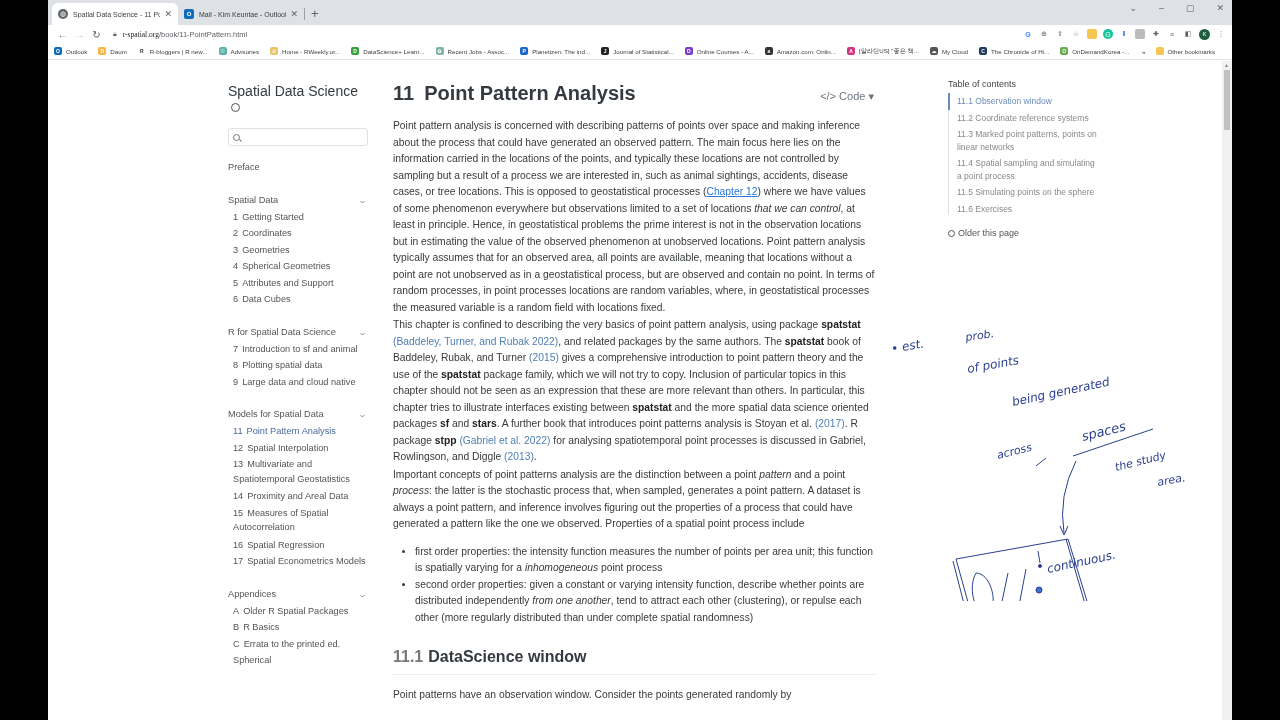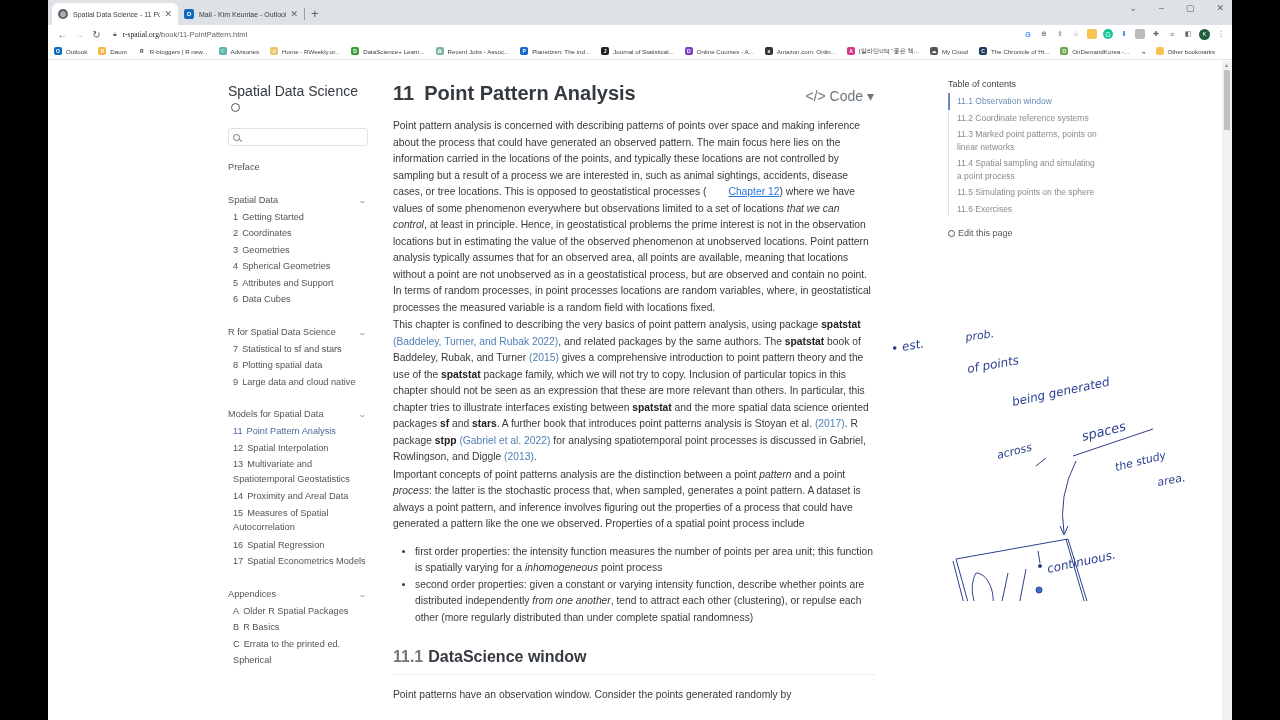--- a/index.html
+++ b/index.html
@@ -50,25 +50,25 @@
   .nav-section { display: flex; justify-content: space-between; align-items: center; line-height: 17px; margin-top: 16px; }
   .nav-section .chev { font-size: 8px; color: #999; margin-right: 2px; transform: scaleX(1.4); }
   .nav-sub { padding-left: 5px; line-height: 16.5px; }
   .nav-sub .num { margin-right: 4px; }
   .nav-sub.wrap { white-space: normal; line-height: 14.5px; padding: 1px 0 2px 5px; }
   .nav-sub.active { color: #4a6b9b; }
   
   .main { position: absolute; left: 345px; top: 18px; width: 483px; font-size: 10.3px; color: #373a3c; line-height: 16.5px; }
   h1.chap { font-size: 20px; font-weight: bold; color: #343a40; line-height: 28px; display: flex; }
   h1.chap .cnum { margin-right: 10px; }
-  .code-btn { position: absolute; right: 2px; top: 9px; font-size: 14px; color: #6c757d; }
+  .code-btn { position: absolute; right: 2px; top: 9px; font-size: 11px; color: #6c757d; }
   .main p { margin-top: 1px; }
   .main p.first { margin-top: 11px; }
   .main a { color: #2a76dd; text-decoration: none; }
-  .main a.ul { text-decoration: underline; margin-left: 22px; }
+  .main a.ul { text-decoration: underline; }
   .main a.cite { color: #4f7fb3; }
   .main b { font-weight: bold; color: #222; }
   .main ul { margin-top: 11px; padding-left: 22px; }
   .main li { margin-bottom: 0; }
   h2.sec { font-size: 16px; font-weight: bold; color: #343a40; margin-top: 23px; padding-bottom: 8px; border-bottom: 1px solid #eee; }
   h2.sec .snum { color: #777; margin-right: 5px; }
   .cut { margin-top: 12px; }
   
   .toc { position: absolute; left: 900px; top: 18px; width: 150px; font-size: 8.5px; }
   .toc-title { color: #444; font-size: 9px; margin-bottom: 6px; }
@@ -220,21 +220,21 @@
           <div class="nav-sub"><span class="num">1</span><span>Getting Started</span></div>
           <div class="nav-sub"><span class="num">2</span><span>Coordinates</span></div>
           <div class="nav-sub"><span class="num">3</span><span>Geometries</span></div>
           <div class="nav-sub"><span class="num">4</span><span>Spherical Geometries</span></div>
           <div class="nav-sub"><span class="num">5</span><span>Attributes and Support</span></div>
           <div class="nav-sub"><span class="num">6</span><span>Data Cubes</span></div>
           <div class="nav-section">
             <span>R for Spatial Data Science</span>
             <span class="chev">⌄</span>
           </div>
-          <div class="nav-sub"><span class="num">7</span><span>Statistical to sf and stars</span></div>
+          <div class="nav-sub"><span class="num">7</span><span>Introduction to sf and animal</span></div>
           <div class="nav-sub"><span class="num">8</span><span>Plotting spatial data</span></div>
           <div class="nav-sub"><span class="num">9</span><span>Large data and cloud native</span></div>
           <div class="nav-section">
             <span>Models for Spatial Data</span>
             <span class="chev">⌄</span>
           </div>
           <div class="nav-sub active"><span class="num">11</span><span>Point Pattern Analysis</span></div>
           <div class="nav-sub"><span class="num">12</span><span>Spatial Interpolation</span></div>
           <div class="nav-sub wrap"><span class="num">13</span><span>Multivariate and Spatiotemporal Geostatistics</span></div>
           <div class="nav-sub"><span class="num">14</span><span>Proximity and Areal Data</span></div>
@@ -285,21 +285,21 @@
       <div class="toc-list" id="toc-list">
           <div class="toc-item active">11.1 Observation window</div>
           <div class="toc-item">11.2 Coordinate reference systems</div>
           <div class="toc-item">11.3 Marked point patterns, points on linear networks</div>
           <div class="toc-item">11.4 Spatial sampling and simulating a point process</div>
           <div class="toc-item">11.5 Simulating points on the sphere</div>
           <div class="toc-item">11.6 Exercises</div>
         </div>
       <div class="edit-page">
         <span class="gh"></span>
-        <span>Edit this page</span>
+        <span>Older this page</span>
       </div>
     </div>
 
     <svg class="annot" viewBox="0 0 330 290">
       <g fill="none" stroke="#2a3f8f" stroke-width="1" font-family="DejaVu Sans, sans-serif" font-style="italic">
         <text x="14" y="42" font-size="12" fill="#2a3f8f" stroke="none" transform="rotate(-10 14 42)">• est.</text>
         <text x="88" y="30" font-size="11" fill="#2a3f8f" stroke="none" transform="rotate(-8 88 30)">prob.</text>
         <text x="90" y="62" font-size="12" fill="#2a3f8f" stroke="none" transform="rotate(-10 90 62)">of points</text>
         <text x="135" y="95" font-size="12" fill="#2a3f8f" stroke="none" transform="rotate(-12 135 95)">being  generated</text>
         <text x="120" y="148" font-size="11" fill="#2a3f8f" stroke="none" transform="rotate(-14 120 148)">across</text>

